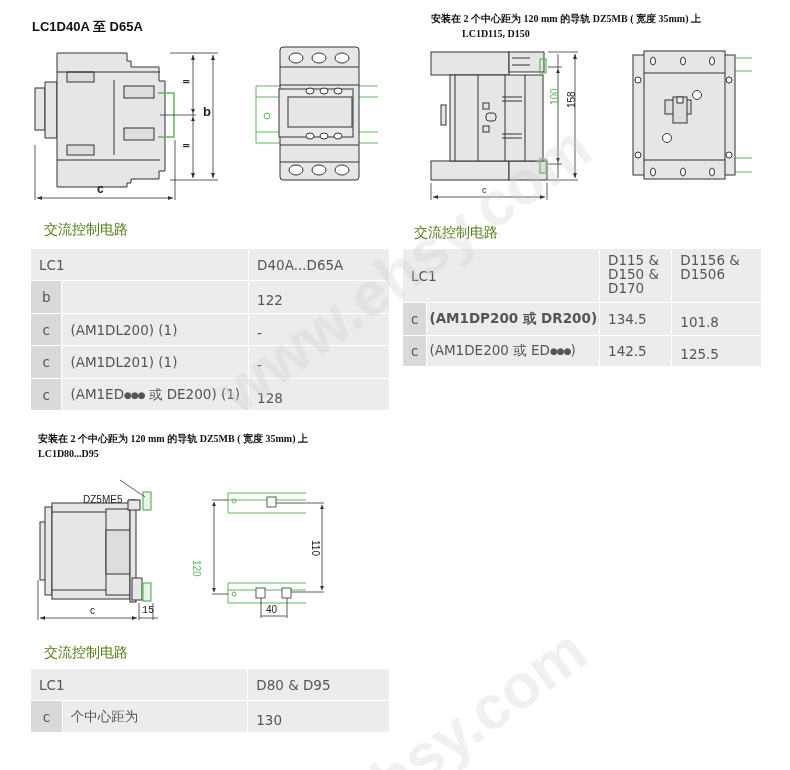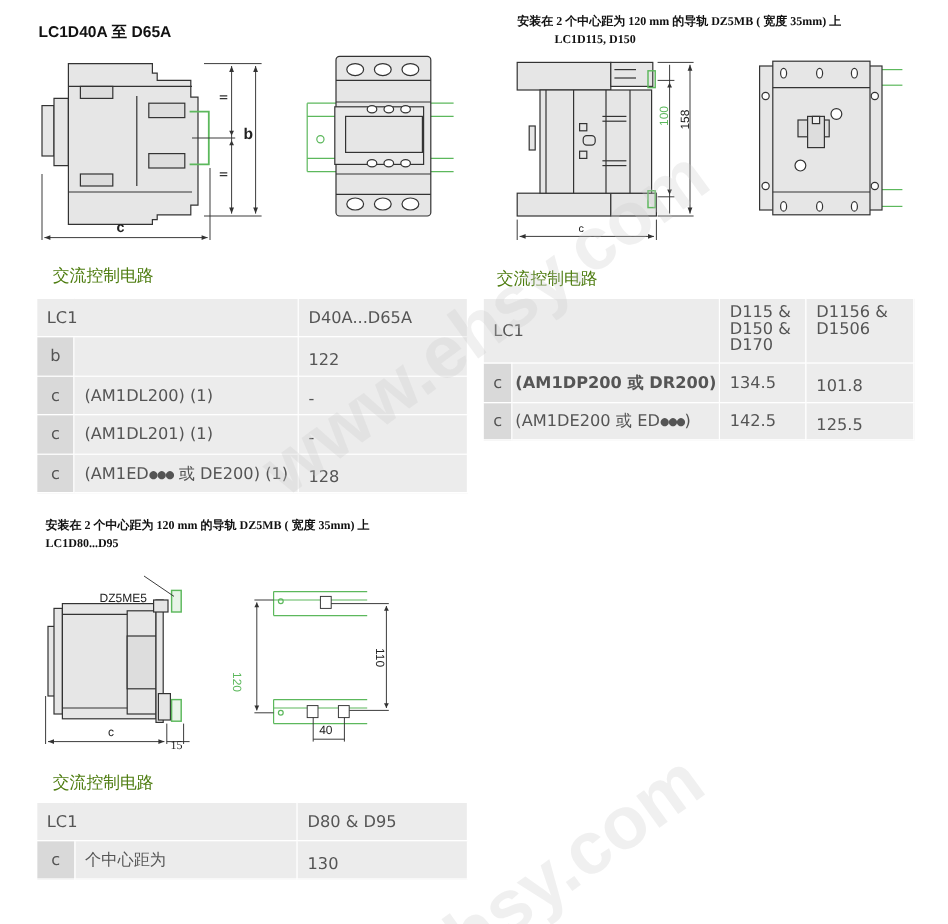--- a/index.html
+++ b/index.html
@@ -282,21 +282,21 @@
     <line x1="40" y1="618" x2="137" y2="618"></line>
     <line x1="139" y1="618" x2="158" y2="618"></line>
   </g>
   <g fill="#333">
     <path d="M40 618 l5 -2 v4z"></path>
       <path d="M137 618 l-5 -2 v4z"></path>
   </g>
 </svg>
 <div class="abs" style="left:83px;top:470px;font-size:10px;color:#222;font-family:'Liberation Sans',sans-serif;margin-top:24px;">DZ5ME5</div>
 <div class="abs" style="left:90px;top:605px;font-size:10px;color:#222;font-family:'Liberation Sans',sans-serif;">c</div>
-<div class="abs" style="left:142px;top:605px;font-size:10px;color:#222;font-family:Liberation Serif, serif;margin-top:11px;">15</div>
+<div class="abs" style="left:142px;top:605px;font-size:10px;color:#222;font-family:Liberation Mono, monospace;">15</div>
 
 <svg style="left:0;top:0;" width="340" height="630" viewBox="0 0 340 630">
   <g stroke="#5cb85c" stroke-width="1" fill="none">
     <line x1="228" y1="493" x2="306" y2="493"></line>
     <line x1="228" y1="500" x2="306" y2="500"></line>
     <line x1="228" y1="513" x2="306" y2="513"></line>
     <line x1="228" y1="493" x2="228" y2="513"></line>
     <line x1="228" y1="583" x2="306" y2="583"></line>
     <line x1="228" y1="590" x2="306" y2="590"></line>
     <line x1="228" y1="603" x2="306" y2="603"></line>

